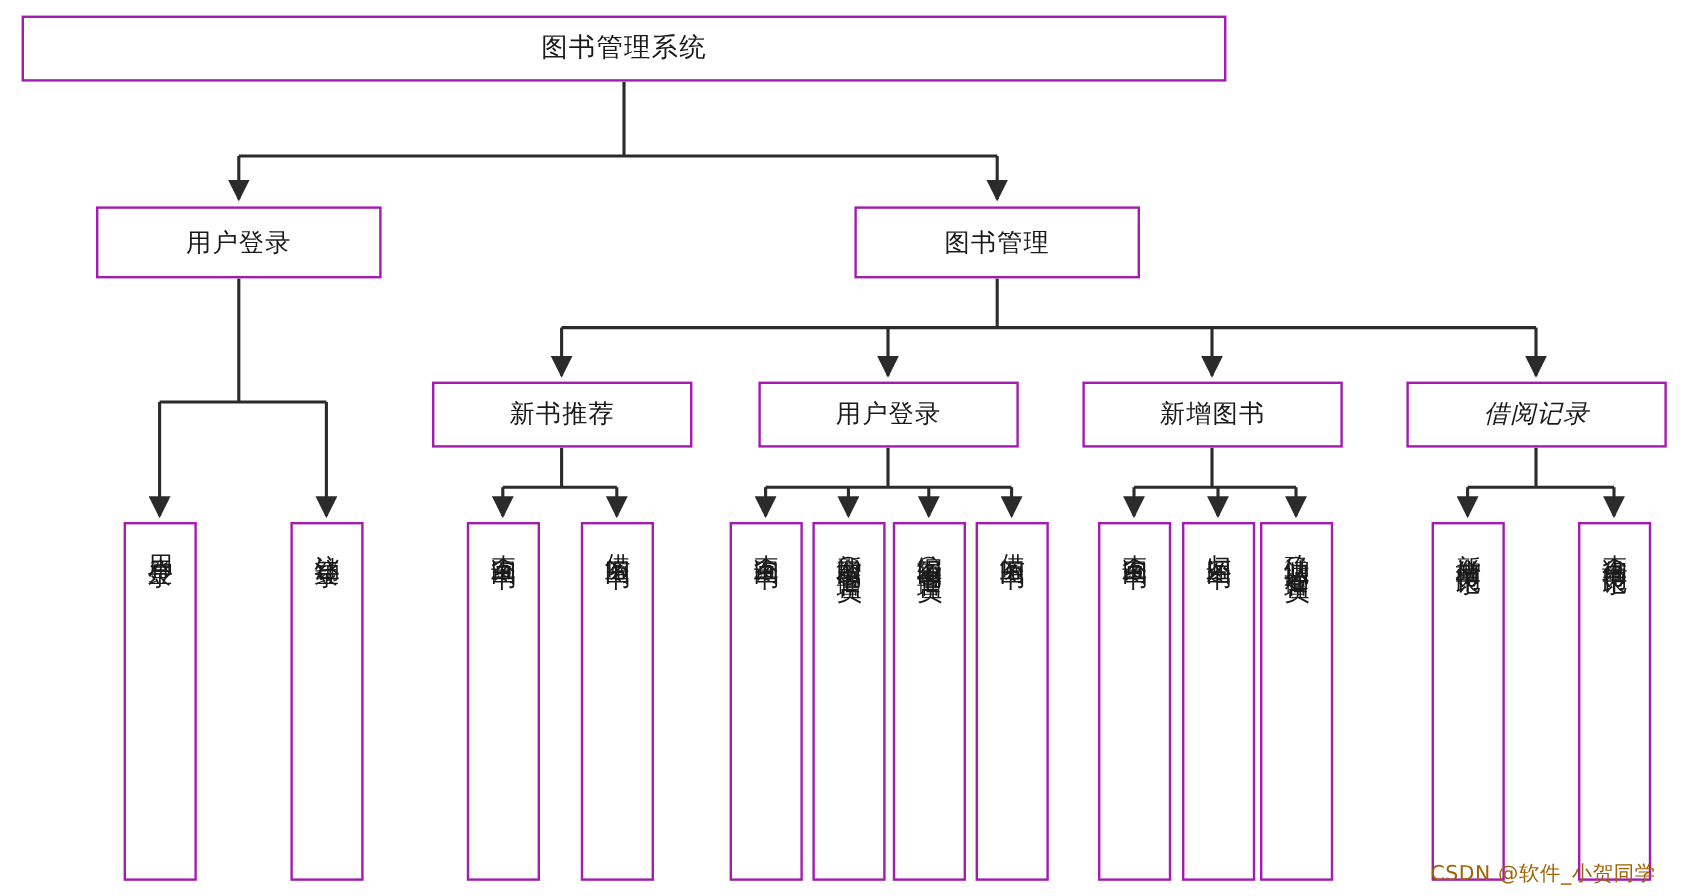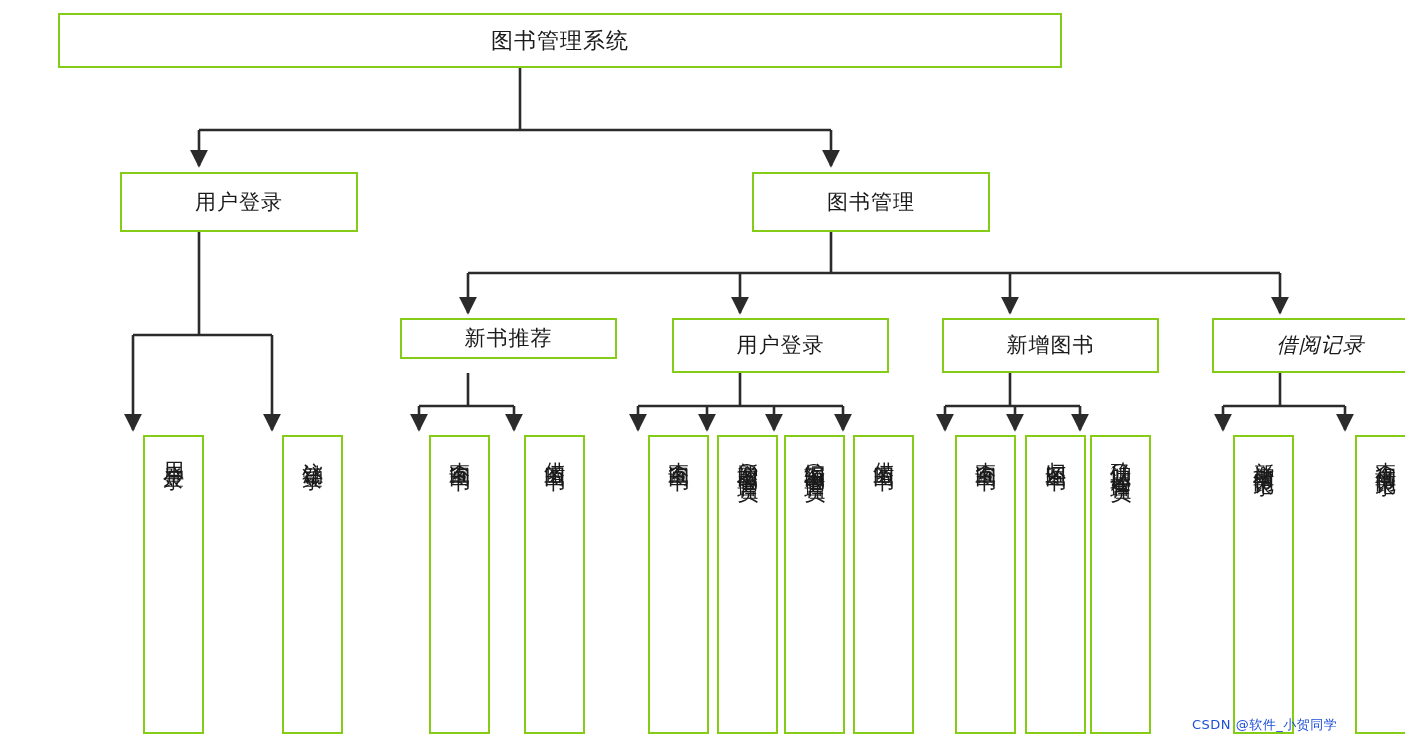--- a/index.html
+++ b/index.html
@@ -22,27 +22,26 @@
   #edge-layer {
     position: absolute;
     left: 0;
     top: 0;
     width: 1405px;
     height: 747px;
   }
   .node {
     position: absolute;
     box-sizing: border-box;
-    border: 2px solid #84cc16;
+    border: 2px solid #a21caf;
     background: #ffffff;
     display: flex;
     align-items: center;
     justify-content: center;
     z-index: 2;
-    margin-left: 40px;
   }
   .node .node-label {
     font-size: 21px;
     line-height: 1.25;
     letter-spacing: 1px;
     color: #1a1a1a;
     white-space: nowrap;
     text-align: center;
   }
   .node.vertical .node-label {
@@ -54,22 +53,22 @@
   }
   .node.vertical {
     align-items: flex-start;
     justify-content: center;
     padding-top: 8px;
   }
   .node.root .node-label { font-size: 22px; }
   .watermark {
     position: absolute;
     z-index: 5;
-    color: #1d4ed8;
-    font-size: 13px;
+    color: #a16207;
+    font-size: 17px;
     letter-spacing: 0.5px;
     white-space: nowrap;
     user-select: none;
   }
 </style>
 </head>
 <body>
 
 <div id="diagram-root">
 
@@ -127,21 +126,21 @@
     <span class="node-label">图书管理系统</span>
   </div>
 
   <div class="node" style="left:80px; top:172px; width:238px; height:60px;">
     <span class="node-label">用户登录</span>
   </div>
   <div class="node" style="left:712px; top:172px; width:238px; height:60px;">
     <span class="node-label">图书管理</span>
   </div>
 
-  <div class="node" style="left:360px; top:318px; width:217px; height:41px;">
+  <div class="node" style="left:360px; top:318px; width:217px; height:55px;">
     <span class="node-label">新书推荐</span>
   </div>
   <div class="node" style="left:632px; top:318px; width:217px; height:55px;">
     <span class="node-label">用户登录</span>
   </div>
   <div class="node" style="left:902px; top:318px; width:217px; height:55px;">
     <span class="node-label">新增图书</span>
   </div>
   <div class="node" style="left:1172px; top:318px; width:217px; height:55px;font-style:italic;">
     <span class="node-label">借阅记录</span>

